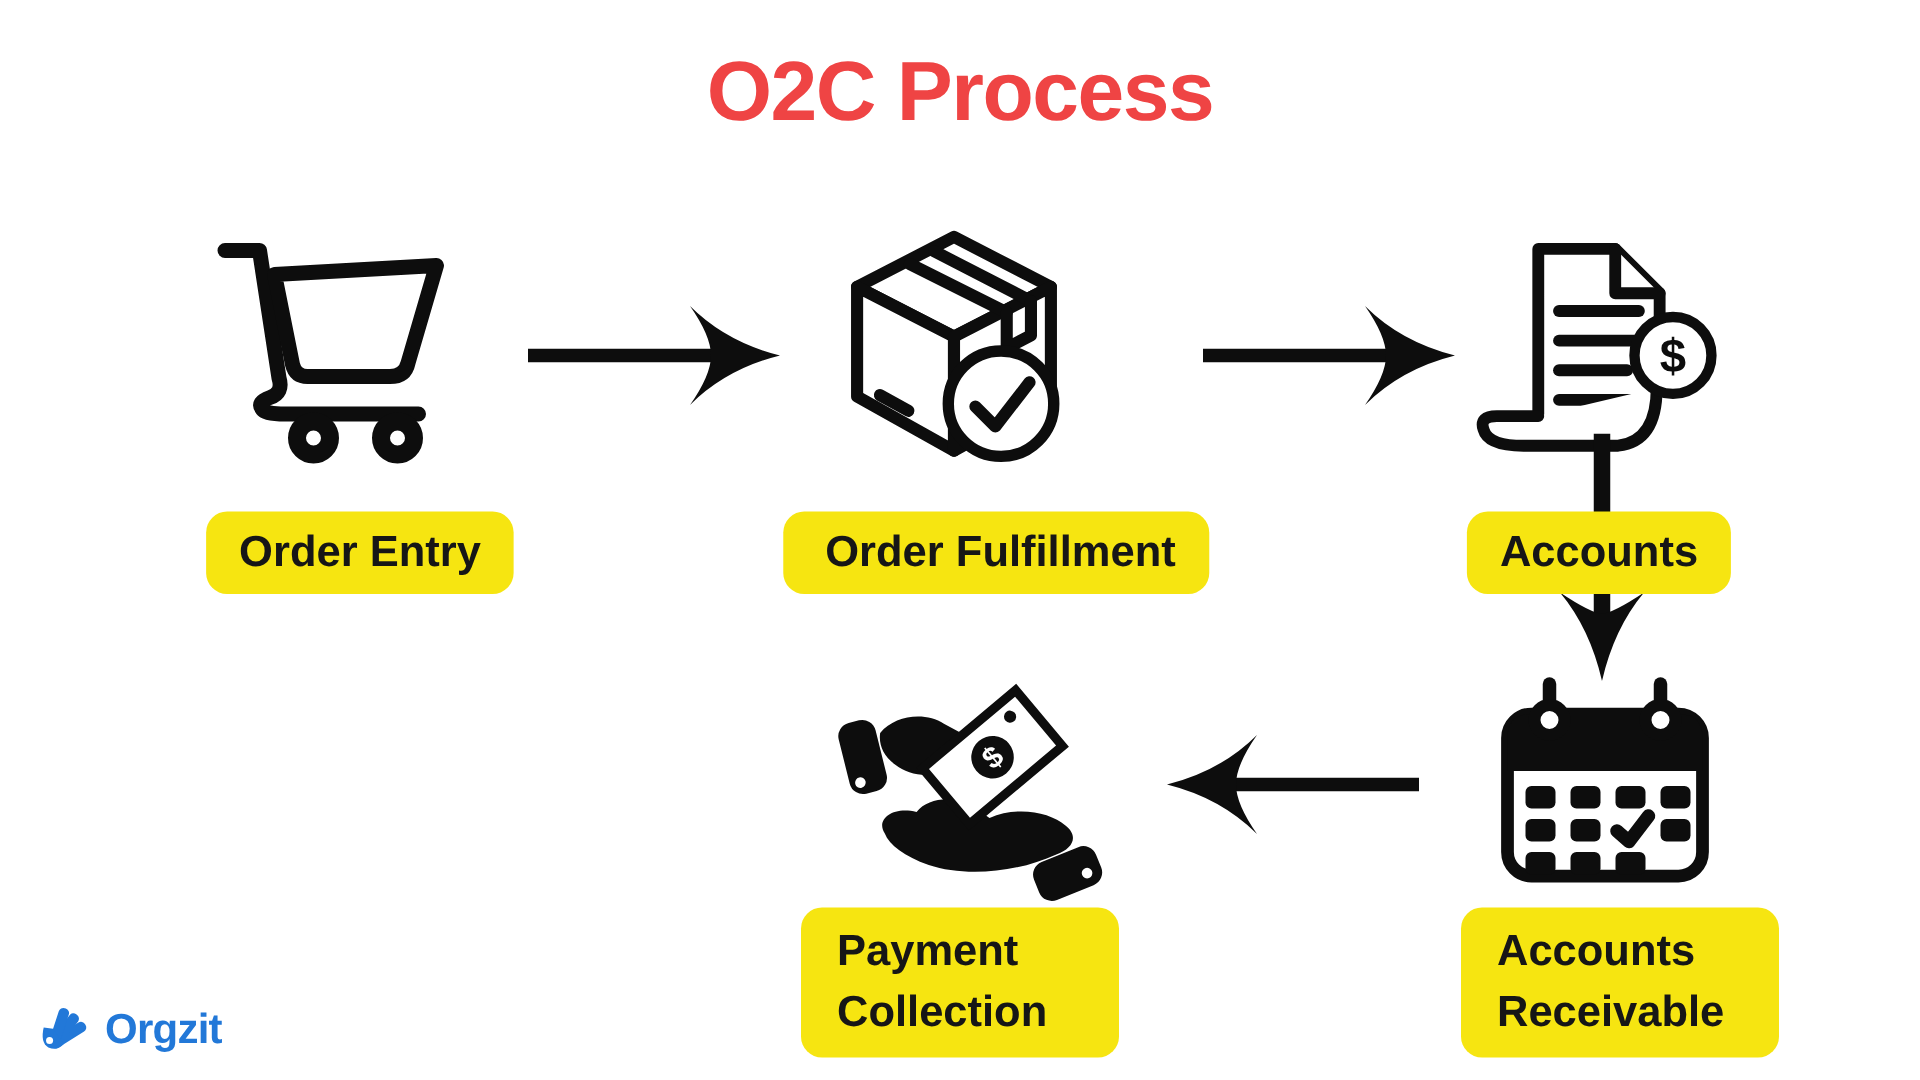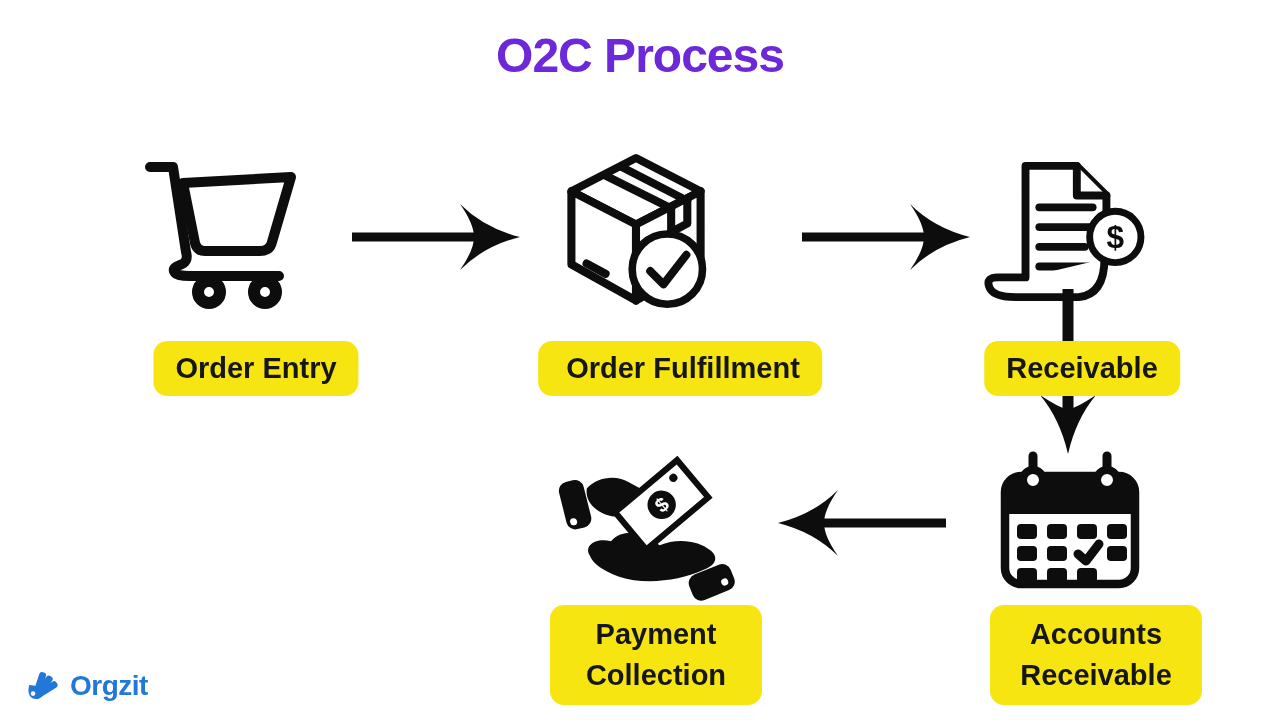--- a/index.html
+++ b/index.html
@@ -9,31 +9,31 @@
     --brand-blue:#2278d8;
   }
   html,body{margin:0;padding:0;background:#e8e8e8;}
   .canvas{
     position:relative;width:1280px;height:720px;margin:0 auto;
     background:var(--background);overflow:hidden;
     font-family:"Liberation Sans",sans-serif;color:var(--ink);
   }
   .page-title{
     position:absolute;left:0;right:0;top:28px;margin:0;
-    text-align:center;font-size:48px;font-weight:800;letter-spacing:-1px;color:#6d28d9;
+    text-align:center;font-size:56px;font-weight:800;letter-spacing:-1px;color:#ef4444;
   }
   .icon{position:absolute;z-index:0;}
   .icon svg{display:block;width:100%;height:100%;}
   .arrow{position:absolute;z-index:1;}
   .arrow svg{display:block;width:100%;height:100%;}
   .step-label{
     position:absolute;z-index:2;transform:translateX(-50%);
     background:var(--highlight);color:#161616;
     font-size:29px;font-weight:800;line-height:39px;
-    padding:8px 22px;border-radius:14px;text-align:center;white-space:nowrap;margin-left:16px;
+    padding:8px 22px;border-radius:14px;text-align:left;white-space:nowrap;
   }
   .step-label.two-line{white-space:normal;width:164px;padding:9px 24px;line-height:41px;}
   .lbl-order-entry{left:240px;top:341px;}
   .lbl-order-fulfillment{left:664px;top:341px;padding-left:28px;}
   .lbl-invoicing{left:1066px;top:341px;}
   .lbl-payment-collection{left:640px;top:605px;}
   .lbl-accounts-receivable{left:1080px;top:605px;}
 
   .icon-cart{left:138px;top:150px;width:165px;height:165px;}
   .icon-box{left:560px;top:150px;width:152px;height:167px;}
@@ -166,21 +166,21 @@
     <svg viewBox="0 0 172 70" fill="#0d0d0d">
       <g transform="translate(172,0) scale(-1,1)">
         <rect x="2" y="30.5" width="122" height="9"></rect>
         <path d="M170,35 Q134,26 110,2 Q124,22 124,35 Q124,48 110,68 Q134,44 170,35 Z"></path>
       </g>
     </svg>
   </div>
 
   <div class="step-label lbl-order-entry">Order Entry</div>
   <div class="step-label lbl-order-fulfillment">Order Fulfillment</div>
-  <div class="step-label lbl-invoicing">Receivable</div>
+  <div class="step-label lbl-invoicing">Accounts</div>
   <div class="step-label two-line lbl-accounts-receivable">Accounts Receivable</div>
   <div class="step-label two-line lbl-payment-collection">Payment Collection</div>
 
   <div class="brand">
     <span class="brand-icon">
       <svg viewBox="0 0 46 40">
         <g fill="var(--brand-blue)">
           <g transform="rotate(58 12 34)">
               <rect x="8" y="2" width="9" height="34" rx="4"></rect>
             </g>

